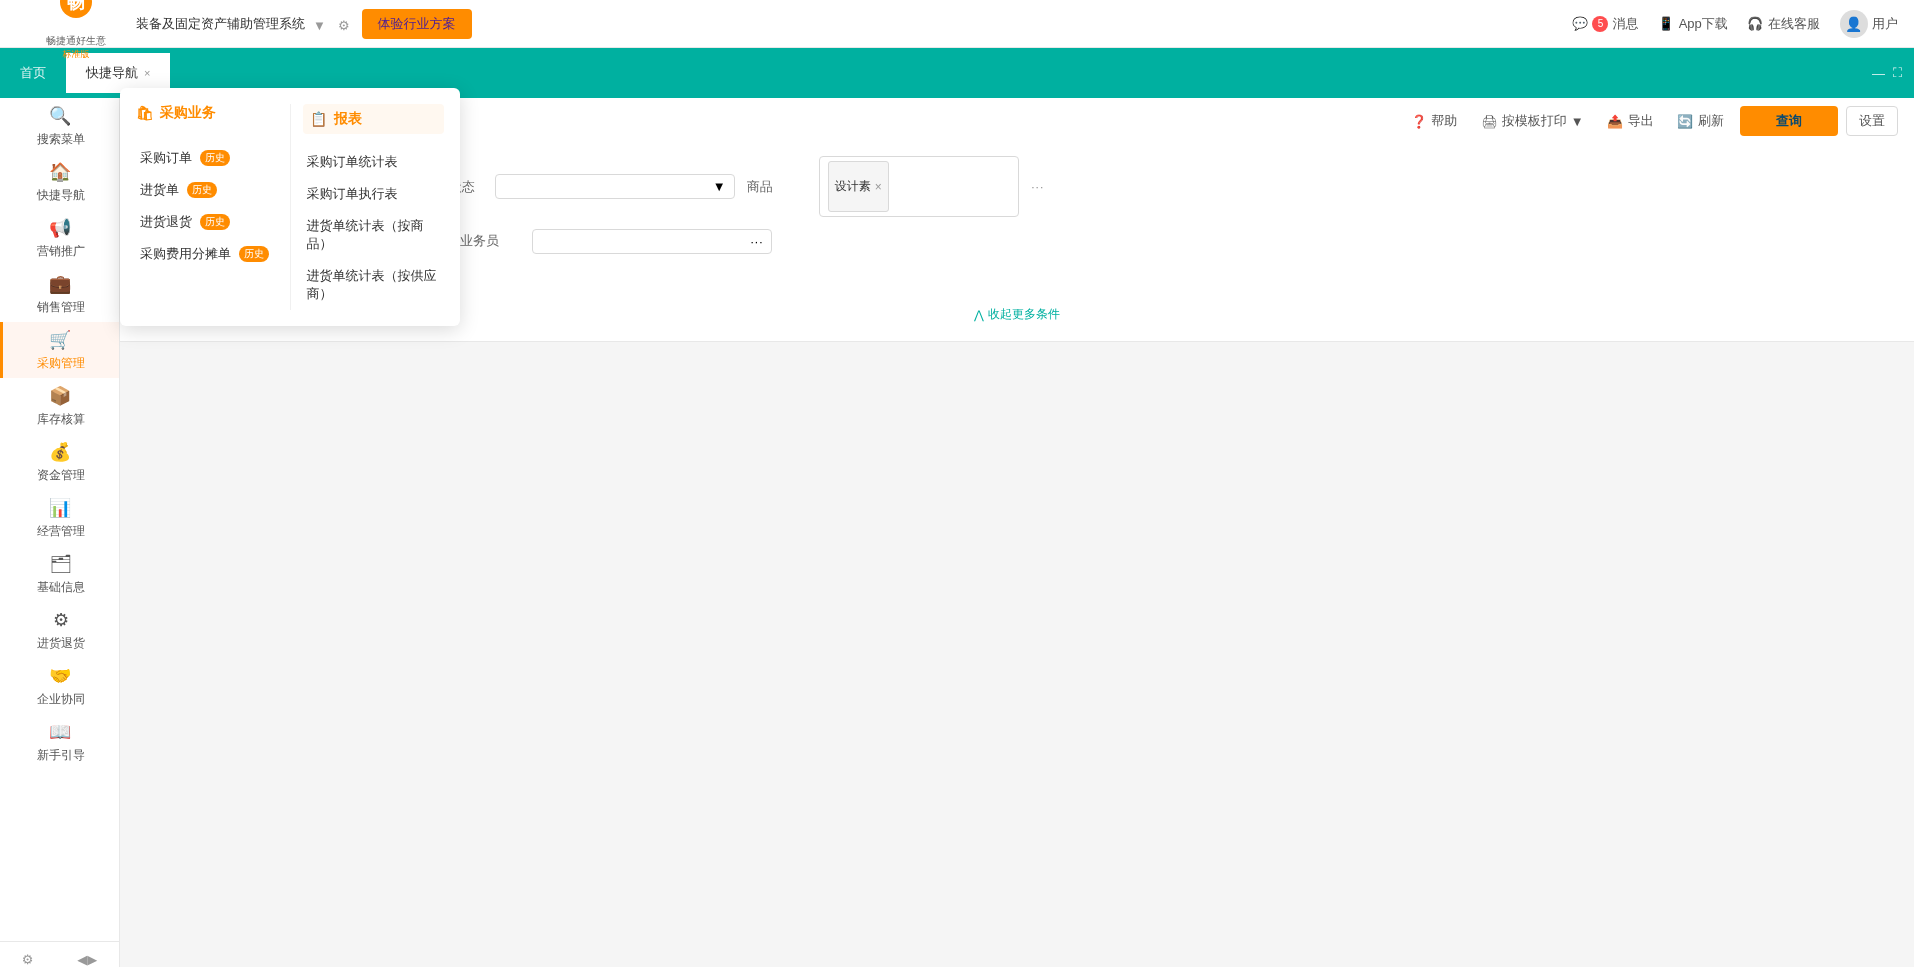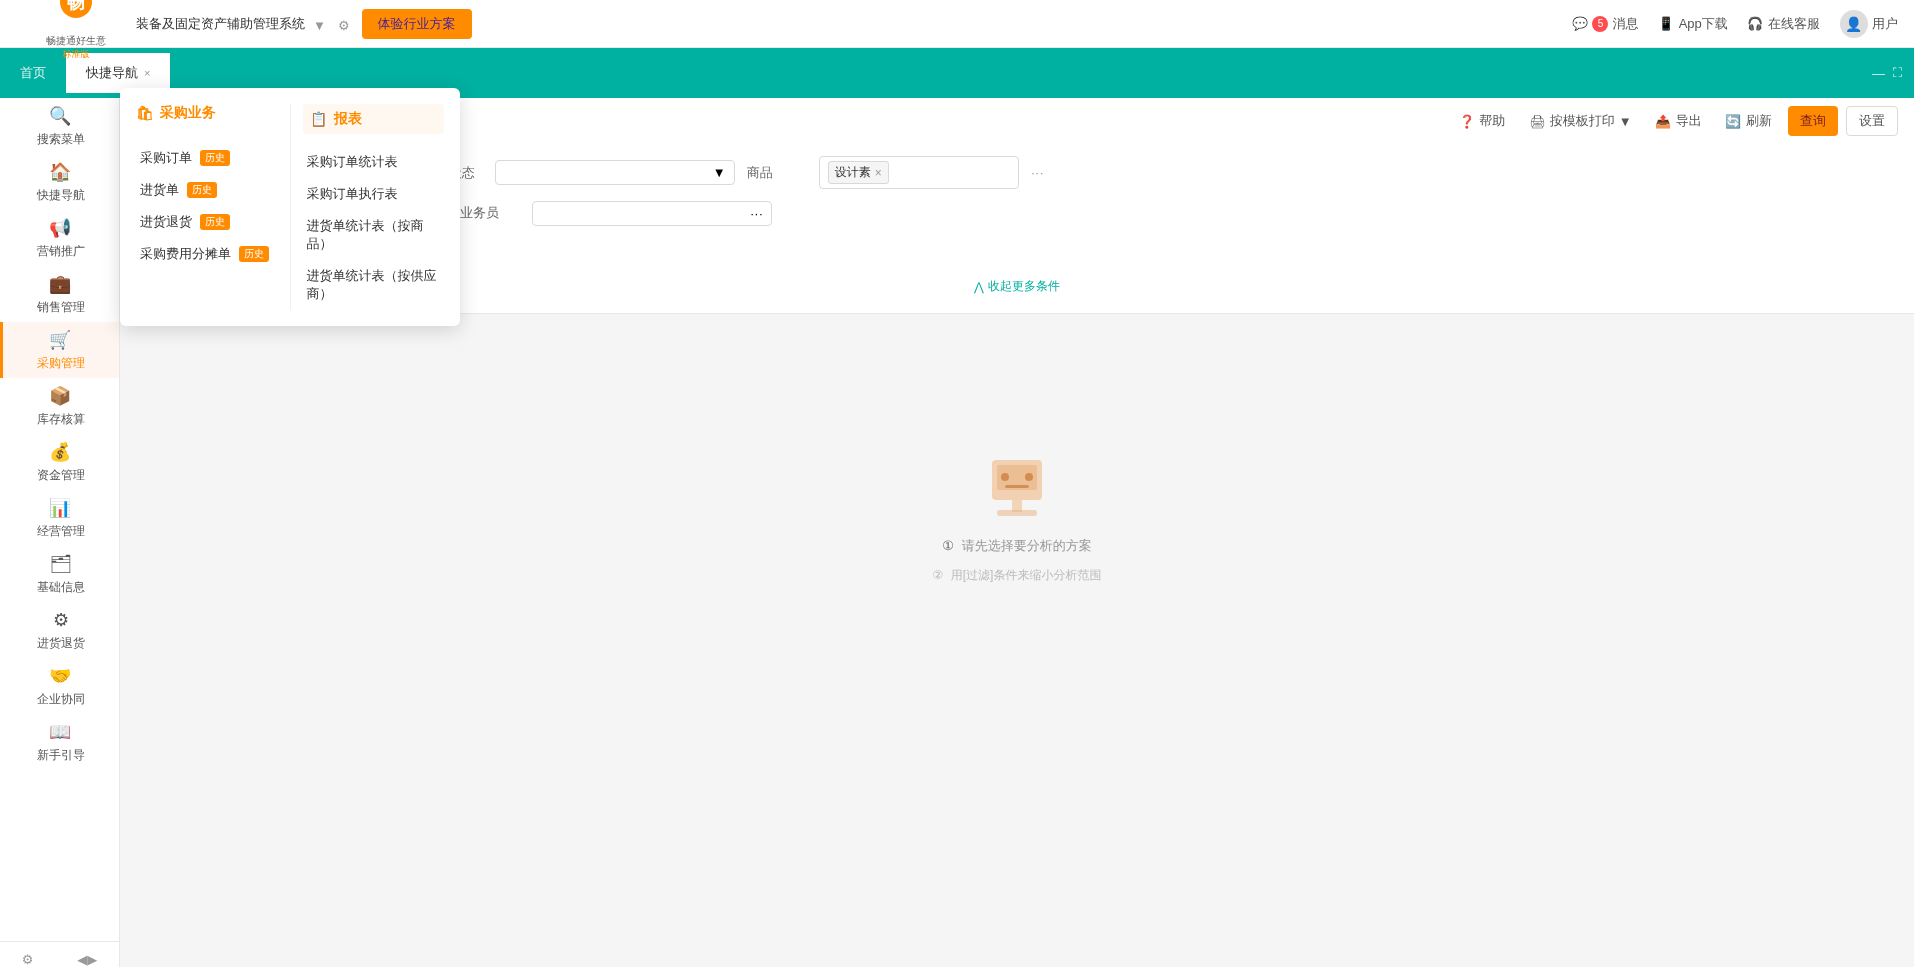--- a/index.html
+++ b/index.html
@@ -193,21 +193,21 @@
       display: flex;
       align-items: center;
       gap: 4px;
       cursor: pointer;
       min-width: 160px;
     }
     .filter-tag {
       background: #f5f5f5;
       border: 1px solid #d9d9d9;
       border-radius: 3px;
-      padding: 2px 6px;
+      padding: 16px 6px;
       font-size: 12px;
       display: flex;
       align-items: center;
       gap: 4px;
     }
     .filter-tag .remove { color: #999; cursor: pointer; }
     .filter-select {
       border: 1px solid #d9d9d9;
       border-radius: 4px;
       padding: 4px 8px;
@@ -242,26 +242,27 @@
       display: flex;
       align-items: center;
       gap: 4px;
       color: #555;
       cursor: pointer;
       font-size: 13px;
       padding: 4px 8px;
     }
     .query-btn {
       background: #ff8c00;
-      color: #7f1d1d;
+      color: #0c4a6e;
       border: none;
-      padding: 6px 12px;
+      padding: 6px 36px;
       border-radius: 4px;
       cursor: pointer;
       font-size: 13px;
+      font-weight: bold;
     }
     .settings-btn {
       border: 1px solid #d9d9d9;
       color: #555;
       background: white;
       padding: 5px 12px;
       border-radius: 4px;
       cursor: pointer;
       font-size: 13px;
     }
@@ -323,21 +324,21 @@
       padding: 7px 4px;
       cursor: pointer;
       color: #333;
       font-size: 13px;
     }
     .history-badge {
       background: #ff8c00;
       color: white;
       font-size: 10px;
       padding: 1px 5px;
-      border-radius: 3px;
+      border-radius: 8px;
     }
     .menu-col-right-title {
       display: flex;
       align-items: center;
       gap: 6px;
       color: #ff8c00;
       font-size: 14px;
       font-weight: 600;
       margin-bottom: 12px;
       padding-bottom: 8px;
@@ -522,40 +523,20 @@
           <span>···</span>
         </div>
       </div>
 
       <div class="collapse-btn">
         <span>⋀</span>
         <span>收起更多条件</span>
       </div>
     </div>
 
-    <div class="empty-state">
-      <svg class="empty-icon" viewBox="0 0 100 80" xmlns="http://www.w3.org/2000/svg">
-
-        <rect x="25" y="15" width="50" height="40" rx="4" fill="#f0c8a0" opacity="0.8"></rect>
-        <rect x="30" y="20" width="40" height="25" rx="2" fill="#e8b080" opacity="0.6"></rect>
-        <circle cx="38" cy="32" r="4" fill="#d08040" opacity="0.8"></circle>
-        <circle cx="62" cy="32" r="4" fill="#d08040" opacity="0.8"></circle>
-        <rect x="38" y="40" width="24" height="3" rx="2" fill="#c07030" opacity="0.6"></rect>
-        <rect x="45" y="55" width="10" height="12" fill="#f0c8a0" opacity="0.7"></rect>
-        <rect x="30" y="65" width="40" height="6" rx="3" fill="#e8b080" opacity="0.5"></rect>
-      </svg>
-      <div class="empty-text">
-        <span style="color:#666;margin-right:4px;">①</span>
-        <span>请先选择要分析的方案</span>
-      </div>
-      <div class="empty-hint">
-        <span style="margin-right:4px;">②</span>
-        <span>用[过滤]条件来缩小分析范围</span>
-      </div>
-    </div>
 
   </div>
 </div>
 
 <div class="dropdown-overlay">
   <div class="dropdown-menu">
 
     <div class="menu-column">
       <div class="menu-column-title">
         <span>🛍</span>

